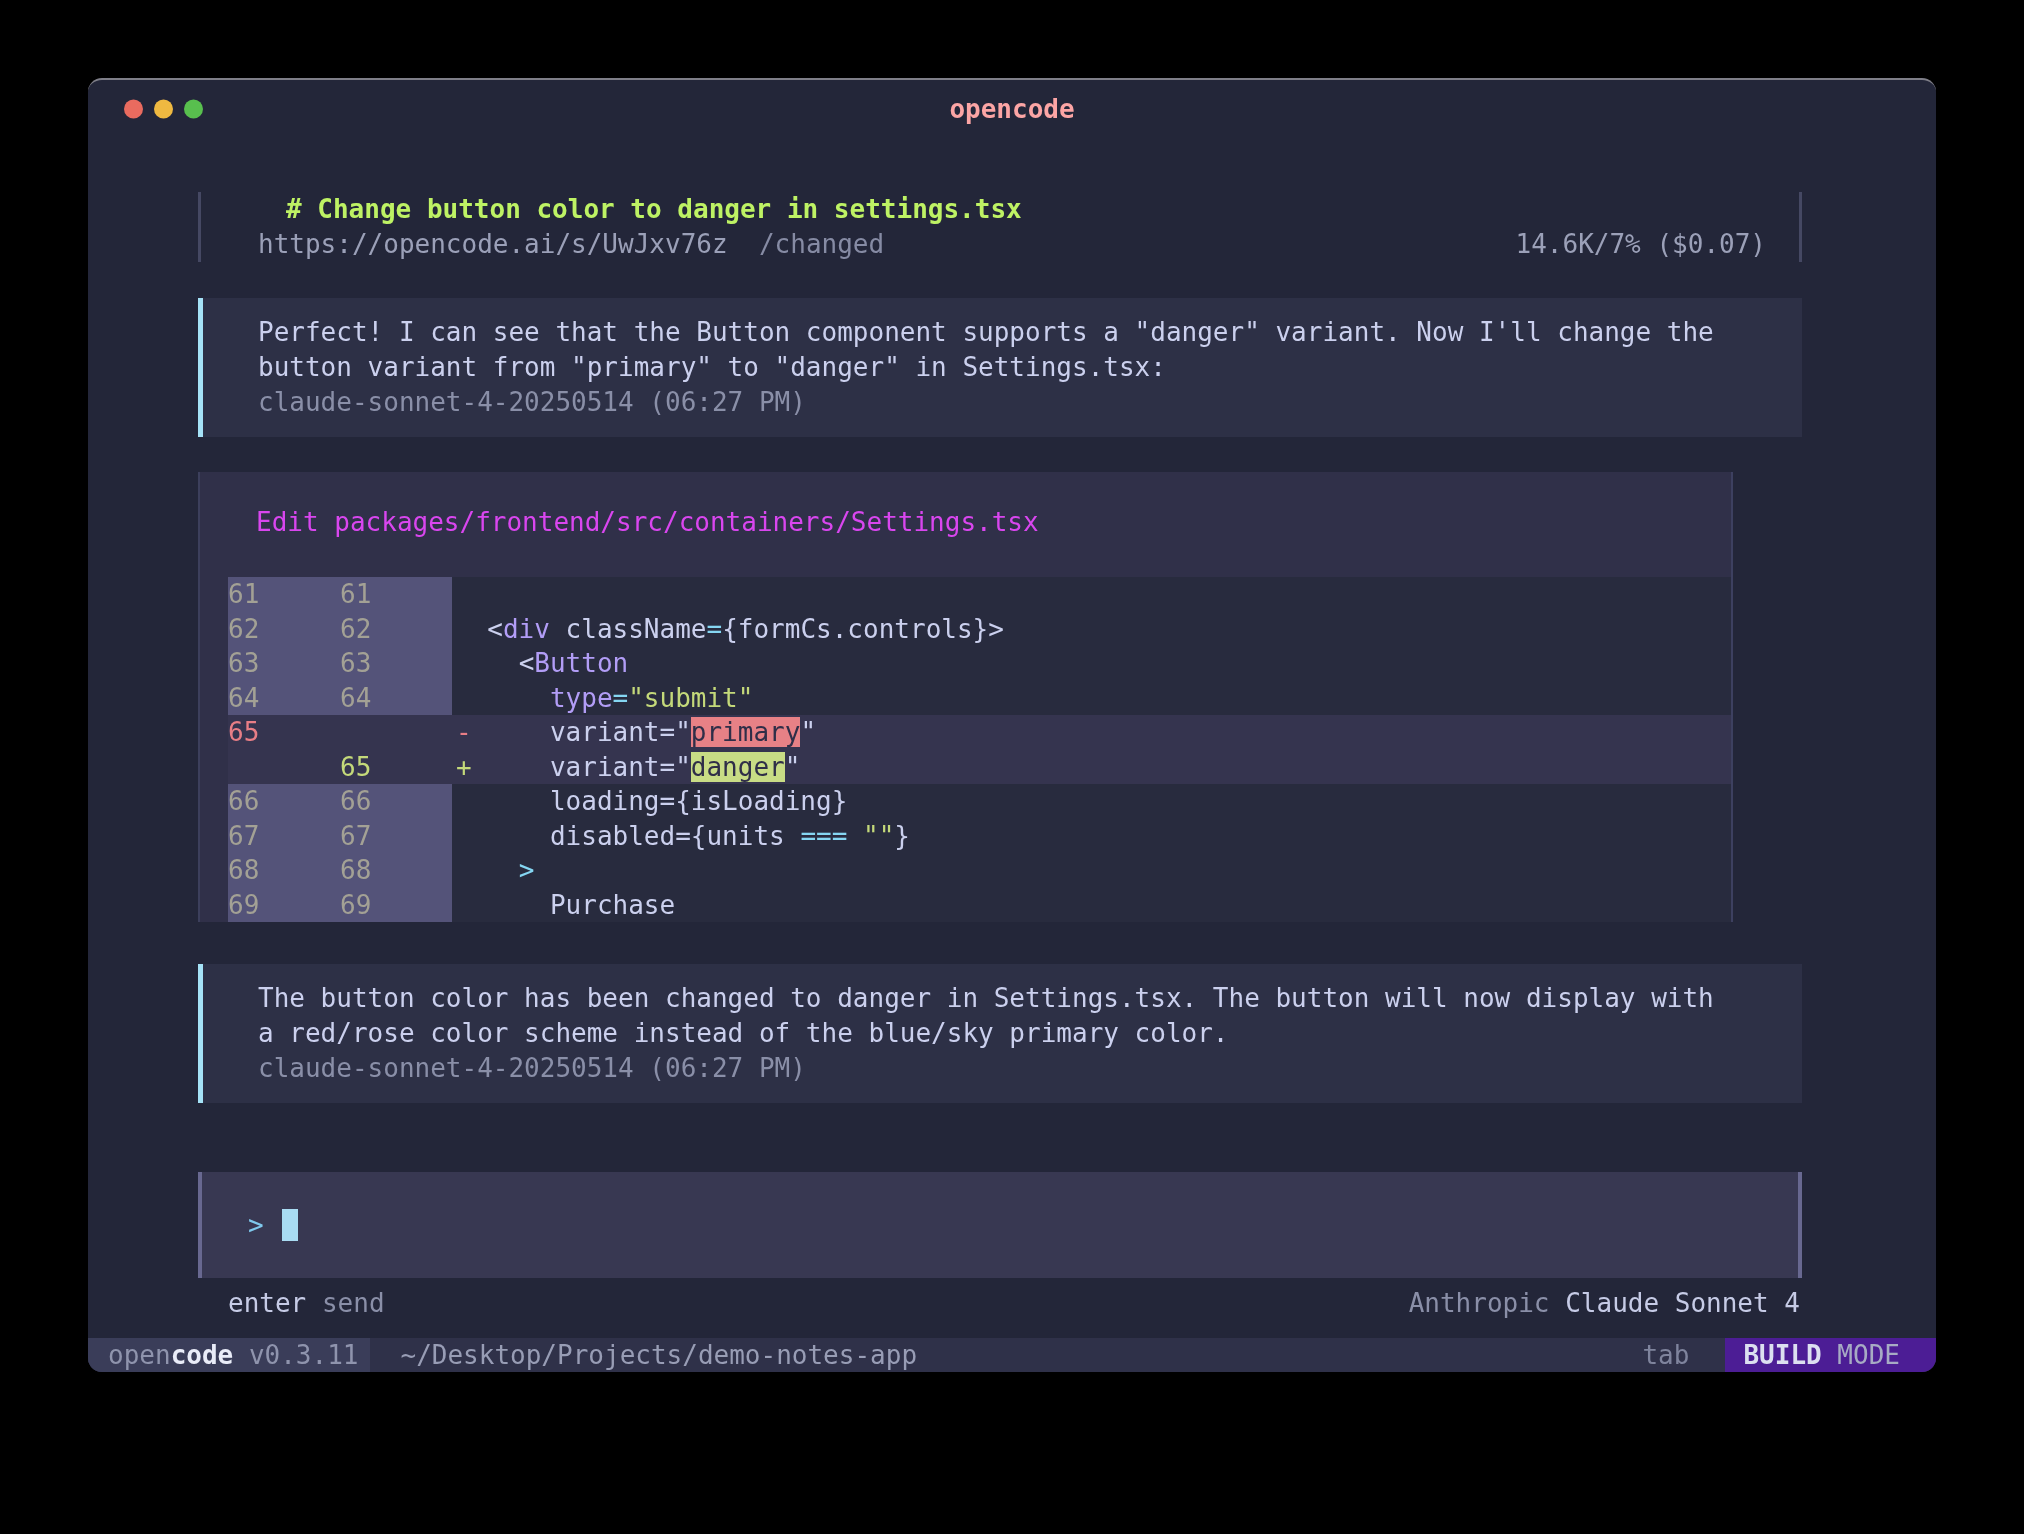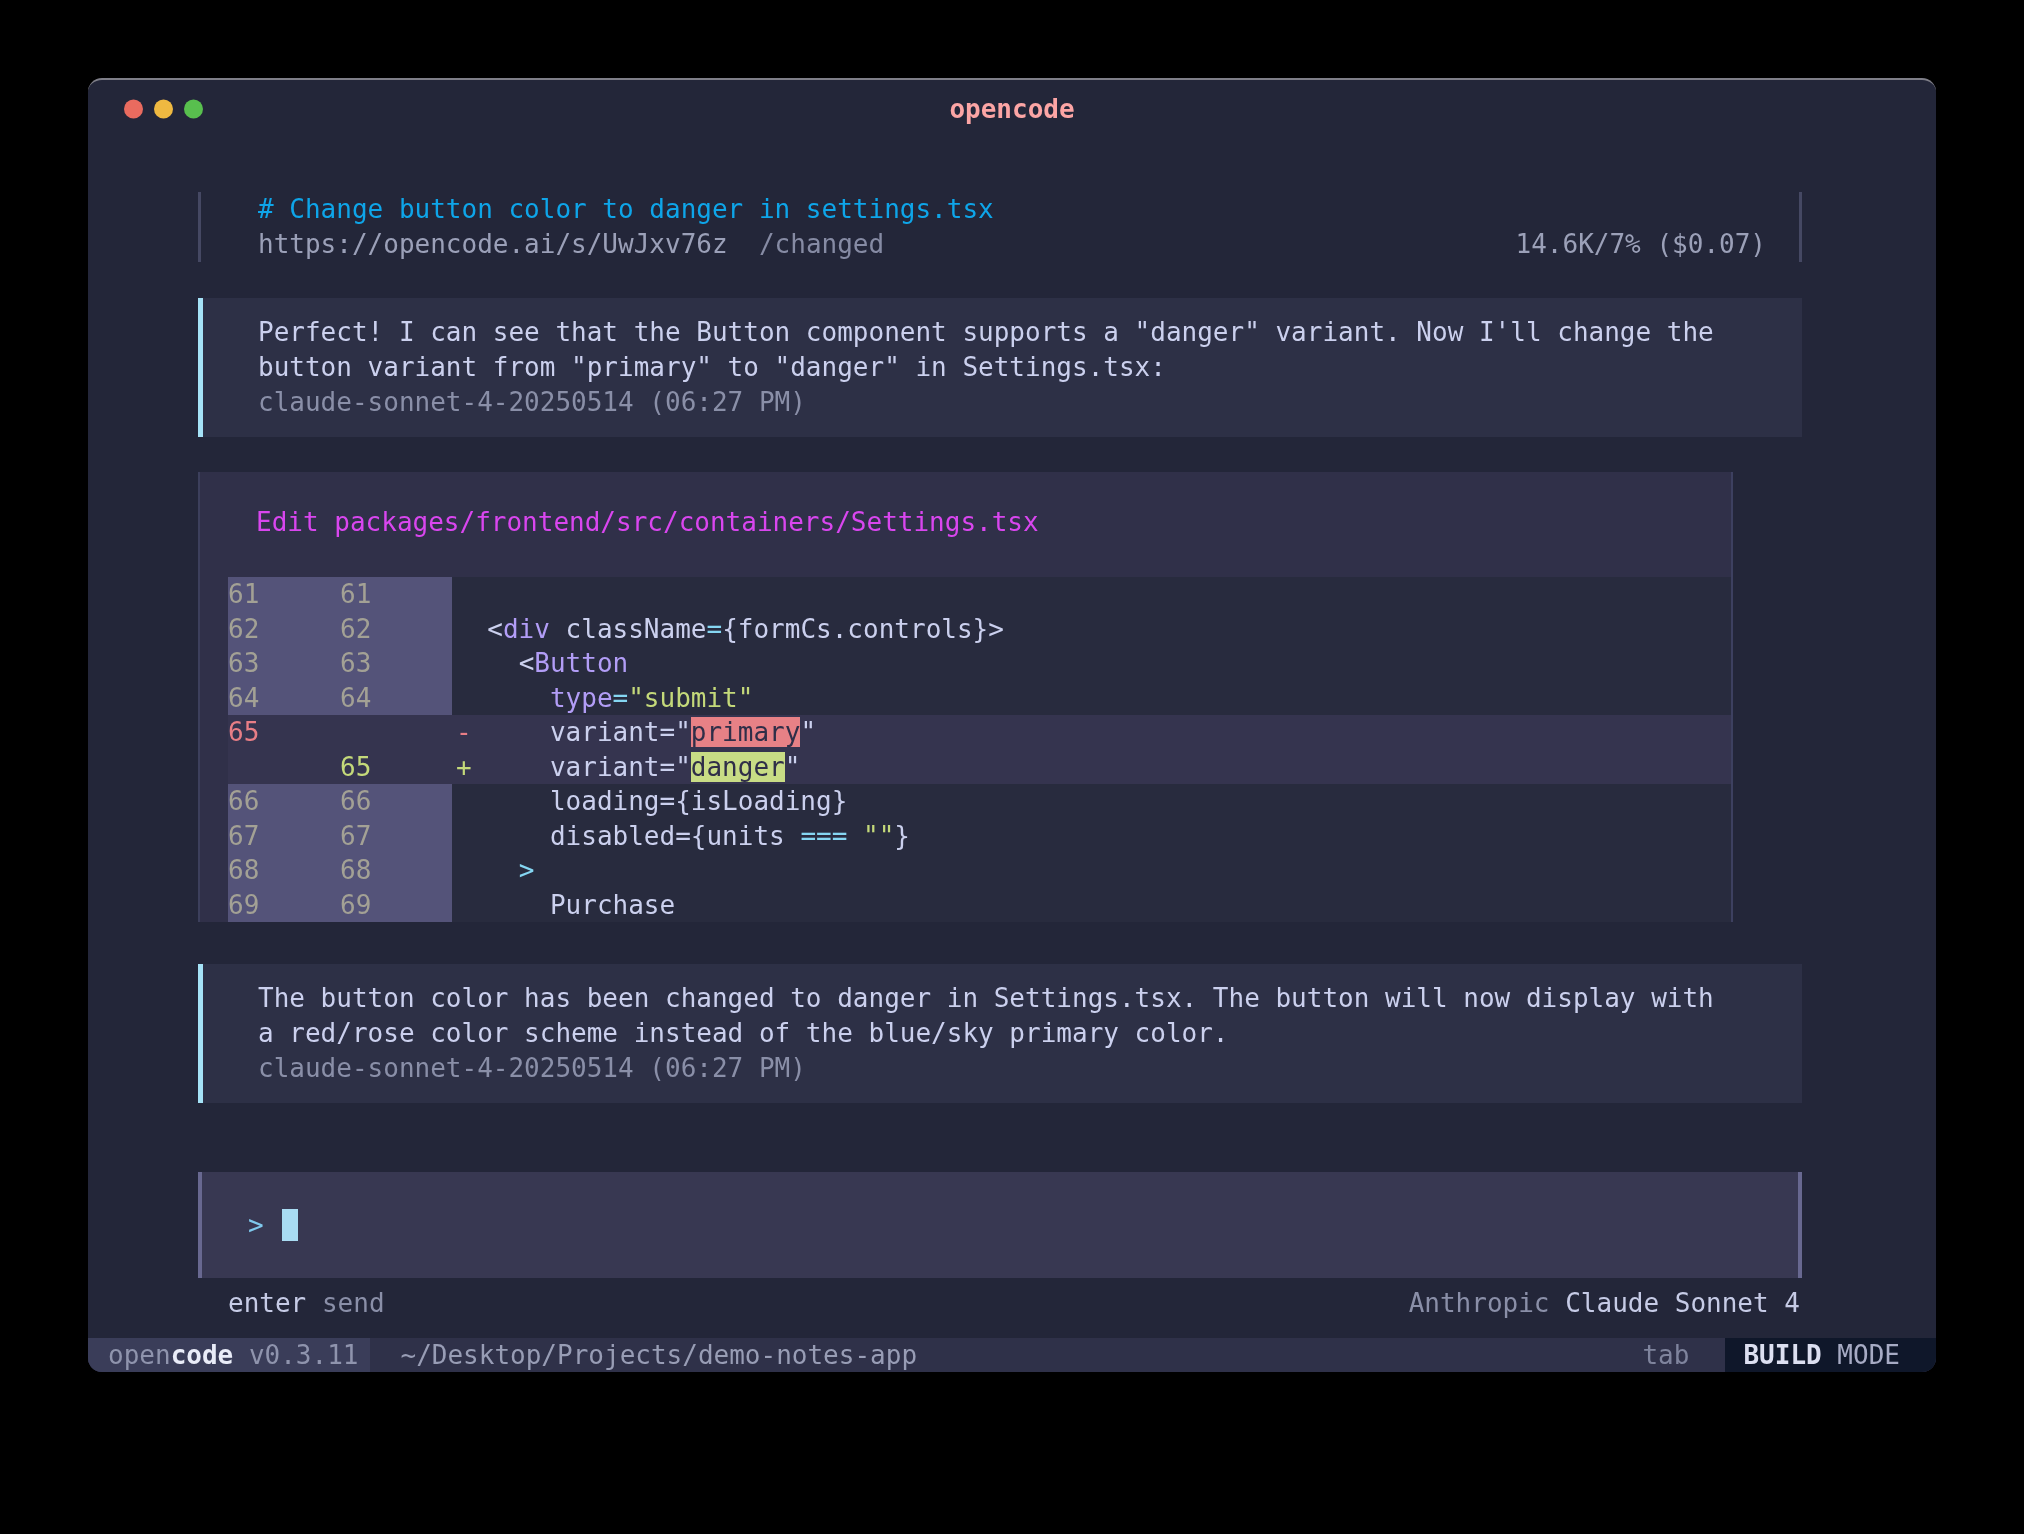--- a/index.html
+++ b/index.html
@@ -12,21 +12,21 @@
   .light.red{background:#E96B5F;}
   .light.yellow{background:#EFB941;}
   .light.green{background:#58BF4E;}
   .wtitle{font-size:26px;font-weight:bold;color:#fca5a5;}
 
   .blk{position:absolute;box-sizing:border-box;font-size:26px;}
 
   
   .hdr{left:110px;top:112px;width:1604px;height:70px;border-left:3px solid #454863;border-right:3px solid #454863;
     padding-left:57px;padding-right:33px;}
-  .hdr-title{line-height:35px;font-weight:normal;color:#0ea5e9;white-space:pre;}
+  .hdr-title{line-height:35px;font-weight:bold;color:#bef264;white-space:pre;margin-left:28px;}
   .hdr-row2{display:flex;justify-content:space-between;line-height:35px;white-space:pre;}
   .hdr-url{color:#9BA0B8;}
   .hdr-unshare{color:#868BA4;}
   .hdr-stats{color:#9BA0B8;}
 
   
   .msg{left:110px;width:1604px;background:#2D3046;border-left:5px solid #A5E2F7;
     padding:17px 20px 17px 55px;}
   .msg-line{line-height:35px;color:#CBD0EE;white-space:pre;}
   .msg-meta{line-height:35px;color:#8A8FA8;white-space:pre;}
@@ -72,21 +72,21 @@
   .statusbar{position:absolute;left:0;right:0;bottom:0;height:34px;background:#2F3149;
     border-radius:0 0 14px 14px;display:flex;align-items:center;font-size:26px;white-space:pre;}
   .sb-app{background:#3A3D59;height:100%;display:flex;align-items:center;
     padding:0 12px 0 20px;border-radius:0 0 0 14px;}
   .sb-open{color:#8F94AD;}
   .sb-code{color:#E9ECF8;font-weight:bold;}
   .sb-ver{color:#8F94AD;}
   .sb-path{margin-left:30px;color:#989DB5;}
   .sb-spacer{flex:1;}
   .sb-tab{color:#7F849D;margin-right:36px;}
-  .sb-mode{background:#0f172a;height:100%;display:flex;align-items:center;
+  .sb-mode{background:#4c1d95;height:100%;display:flex;align-items:center;
     padding:0 36px 0 18px;border-radius:0 0 14px 0;}
   .sb-build{color:#DCDFF0;font-weight:bold;}
   .sb-modeword{color:#A7ABC4;}
 </style>
 </head>
 <body>
 
 <div class="window">
 
   <div class="titlebar">

